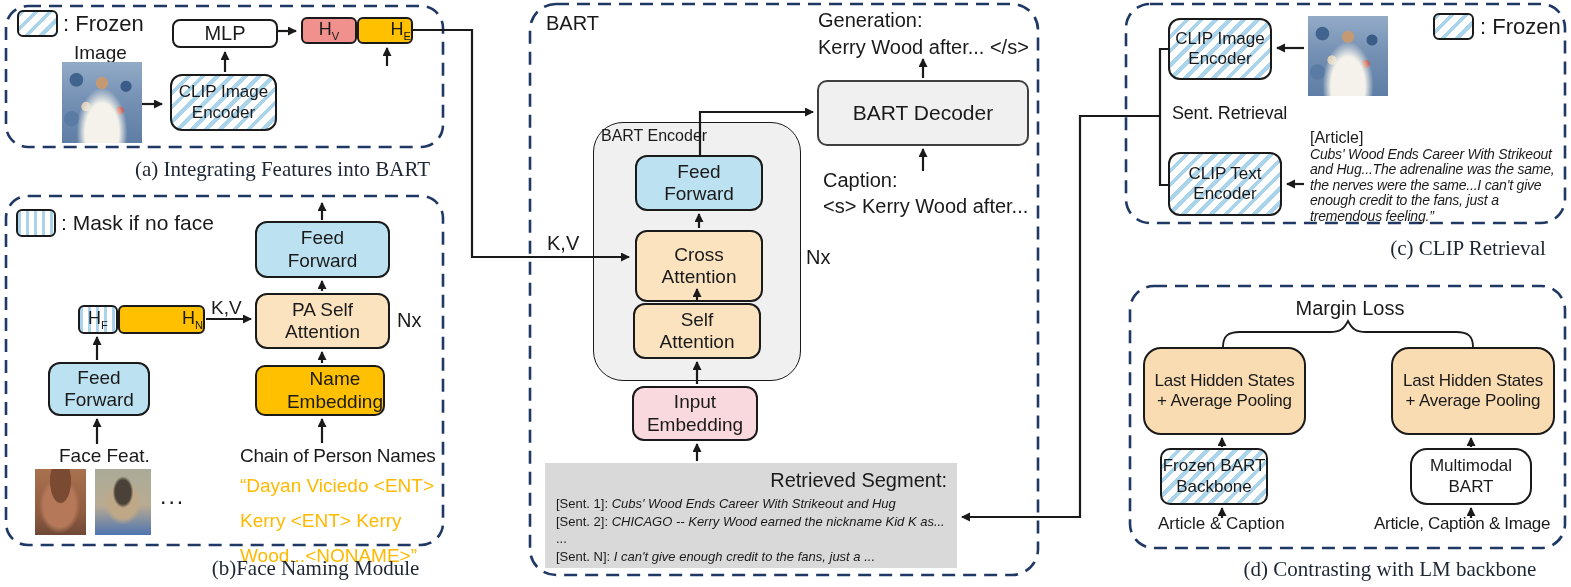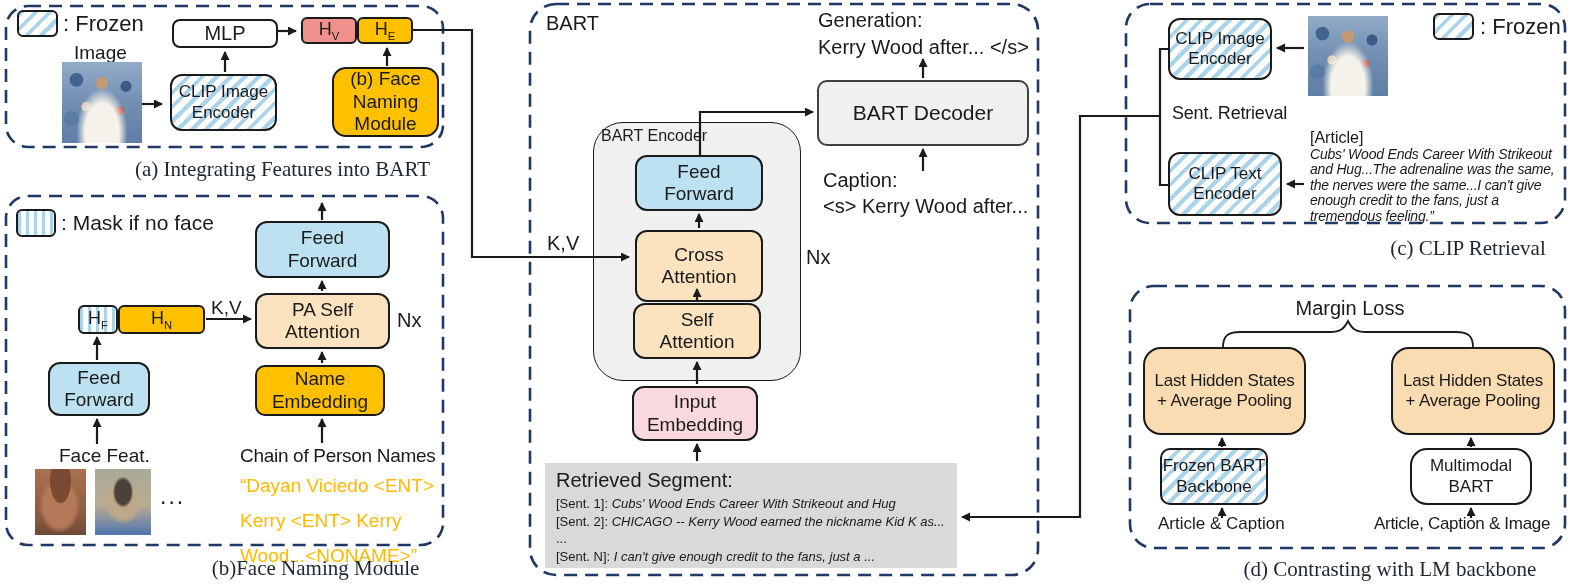--- a/index.html
+++ b/index.html
@@ -11,27 +11,27 @@
   #canvas{position:relative;width:1571px;height:587px;background:#fff;overflow:hidden;
           font-family:"Liberation Sans",sans-serif;color:var(--ink);}
   svg.layer{position:absolute;left:0;top:0;pointer-events:none;}
   #panels{z-index:0;} #arrows{z-index:5;}
   .bx{position:absolute;display:flex;align-items:center;justify-content:center;text-align:center;
       border:2px solid var(--ink);box-sizing:border-box;line-height:1.18;white-space:pre-line;z-index:2;}
   .lbl{position:absolute;white-space:pre-line;z-index:2;}
   .hatch{background:repeating-linear-gradient(135deg,var(--hatchBlue) 0 4px,#ffffff 4px 10px);}
   .vhatch{background:repeating-linear-gradient(90deg,var(--hatchBlue) 0 3.5px,#ffffff 3.5px 8px);}
   .blue{background:var(--blue);} .peach{background:var(--peach);} .peach2{background:var(--peachDeep);}
-  .gold{background:var(--gold);} .pinkbox{background:var(--pinkbox);} .pink2{background:var(--inputPink);}
+  .gold{background:var(--gold);justify-content:flex-end;} .pinkbox{background:var(--pinkbox);} .pink2{background:var(--inputPink);}
   .white{background:#ffffff;}
   .caption{font-family:"Liberation Serif",serif;font-size:21px;color:#1e2633;text-align:center;z-index:2;position:absolute;}
   sub{font-size:0.62em;}
   .hsmall{font-size:18px;}
   .retr{position:absolute;background:var(--grayBox);z-index:2;padding:6px 10px 0 11px;box-sizing:border-box;}
-  .retr .rtitle{font-size:20px;margin-bottom:3px;}
+  .retr .rtitle{font-size:20px;margin-bottom:3px;text-align:right;}
   .retr .rline{font-size:13px;line-height:17.5px;white-space:nowrap;}
   .retr .itl{font-style:italic;}
   .article{font-style:italic;font-size:14px;line-height:15.4px;letter-spacing:-0.2px;}
   .photo{position:absolute;z-index:2;}
   .crowd{background:
       radial-gradient(circle at 50% 26%, #c49a74 0 8%, rgba(0,0,0,0) 9%),
       radial-gradient(ellipse at 50% 88%, #f4f2ea 0 30%, rgba(0,0,0,0) 45%),
       radial-gradient(circle at 18% 22%, #41648f 0 7%, rgba(0,0,0,0) 8%),
       radial-gradient(circle at 80% 30%, #3c5c88 0 6%, rgba(0,0,0,0) 7%),
       radial-gradient(circle at 30% 55%, #d9cbb4 0 6%, rgba(0,0,0,0) 7%),
@@ -64,23 +64,20 @@
 
   <div class="bx hatch" style="left:17px;top:10px;width:41px;height:27px;border-radius:6px;"></div>
   <div class="lbl" style="left:63px;top:11px;font-size:22px;">: Frozen</div>
   <div class="lbl" style="left:74px;top:42px;font-size:19px;">Image</div>
   <div class="photo crowd" style="left:62px;top:62px;width:80px;height:81px;"></div>
   <div class="bx white" style="left:172px;top:19px;width:106px;height:29px;border-radius:8px;font-size:20px;">MLP</div>
   <div class="bx hatch" style="left:170px;top:74px;width:107px;height:57px;border-radius:12px;font-size:17px;">CLIP Image
 Encoder</div>
   <div class="bx pinkbox hsmall" style="left:301px;top:17px;width:56px;height:27px;border-radius:6px;"><span><span>H</span><sub>V</sub></span></div>
   <div class="bx gold hsmall" style="left:357px;top:17px;width:56px;height:27px;border-radius:6px;"><span><span>H</span><sub>E</sub></span></div>
-  <div class="bx gold" style="left:332px;top:67px;width:107px;height:70px;border-radius:14px;font-size:19px;">(b) Face
-Naming
-Module</div>
   <div class="caption" style="left:120px;top:157px;width:325px;">(a) Integrating Features into BART</div>
 
   <div class="bx vhatch" style="left:16px;top:209px;width:40px;height:28px;border-radius:6px;"></div>
   <div class="lbl" style="left:61px;top:211px;font-size:21px;">: Mask if no face</div>
   <div class="bx blue" style="left:255px;top:221px;width:135px;height:57px;border-radius:12px;font-size:19px;">Feed
 Forward</div>
   <div class="bx peach" style="left:255px;top:293px;width:135px;height:56px;border-radius:12px;font-size:19px;">PA Self
 Attention</div>
   <div class="lbl" style="left:397px;top:309px;font-size:20px;">Nx</div>
   <div class="bx vhatch hsmall" style="left:78px;top:305px;width:40px;height:29px;border-radius:6px;"><span><span>H</span><sub>F</sub></span></div>

